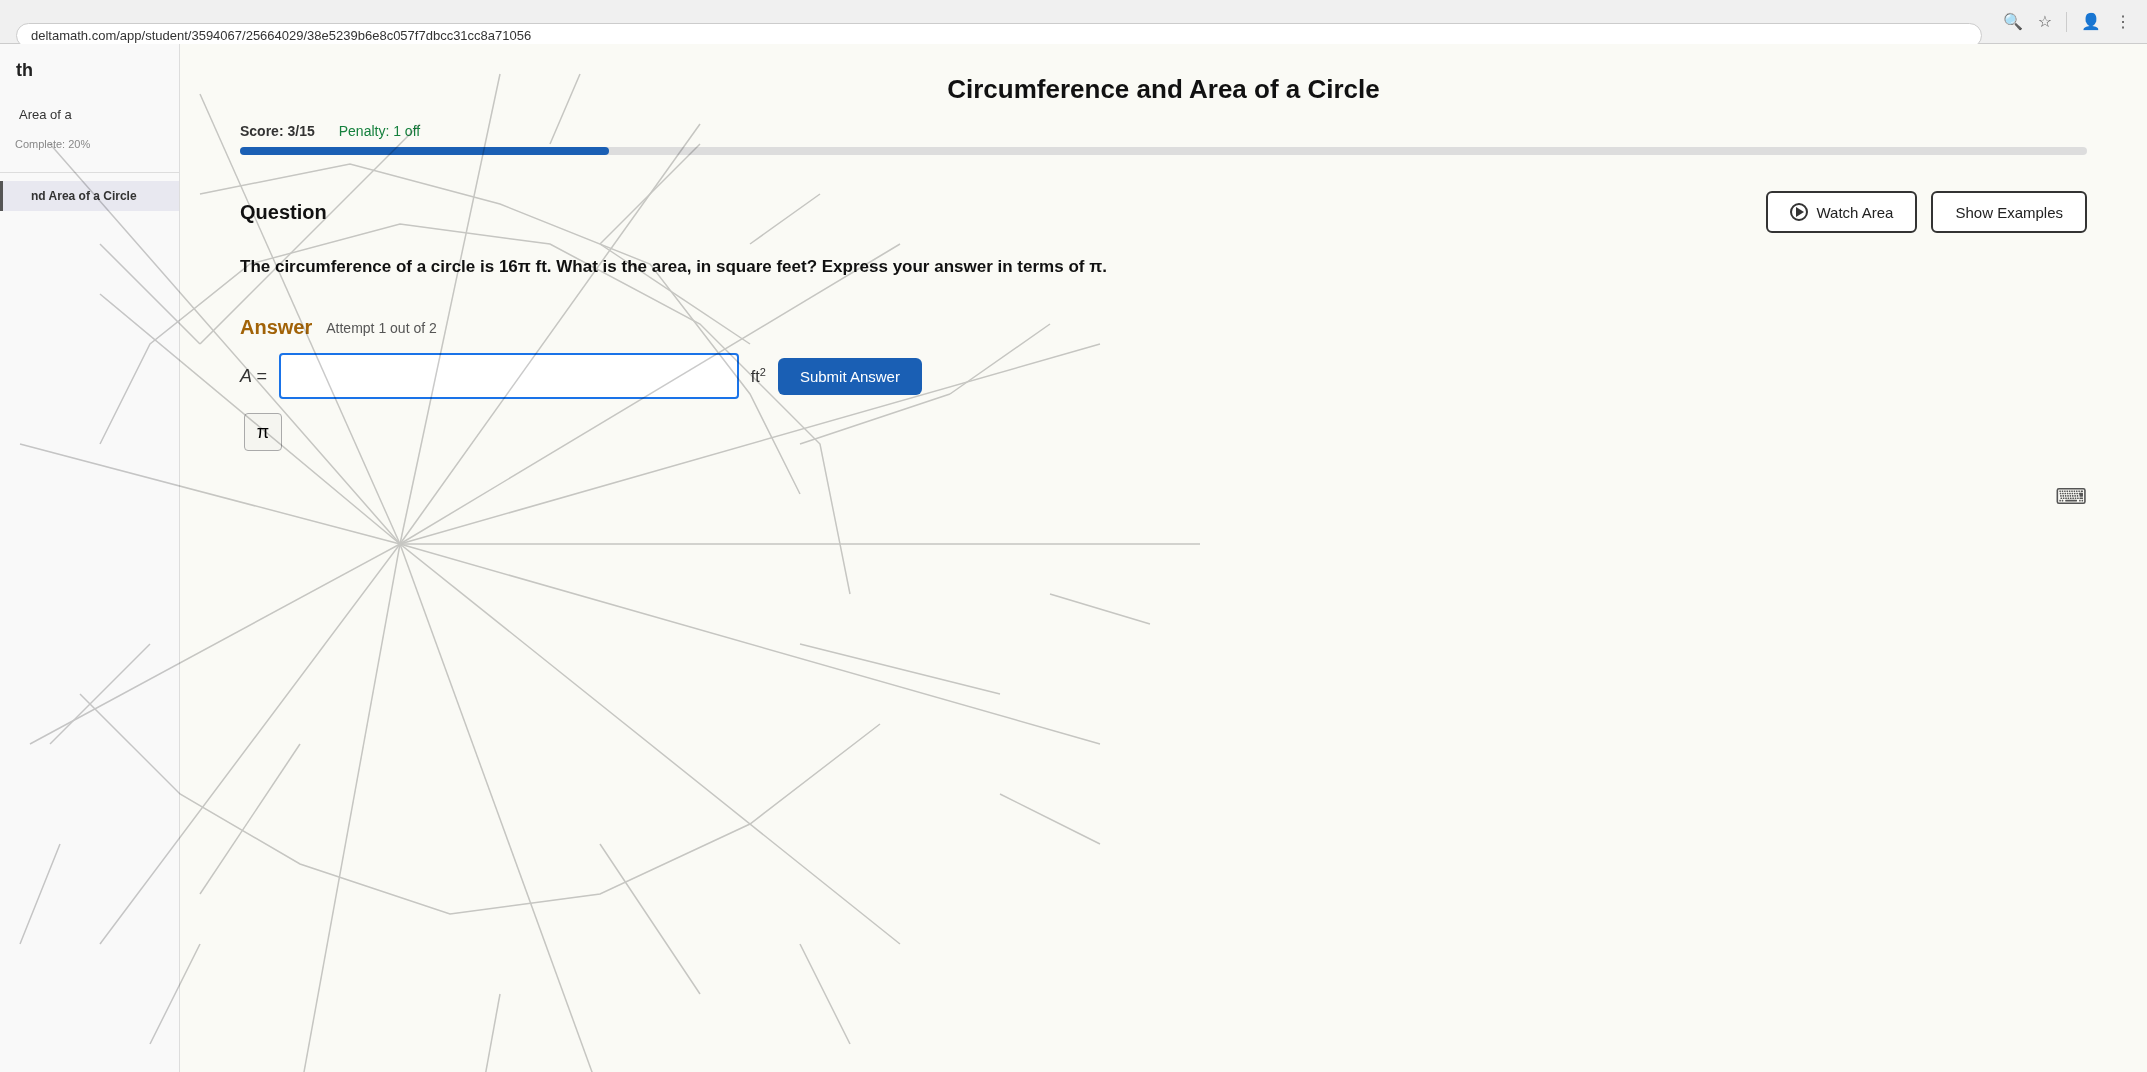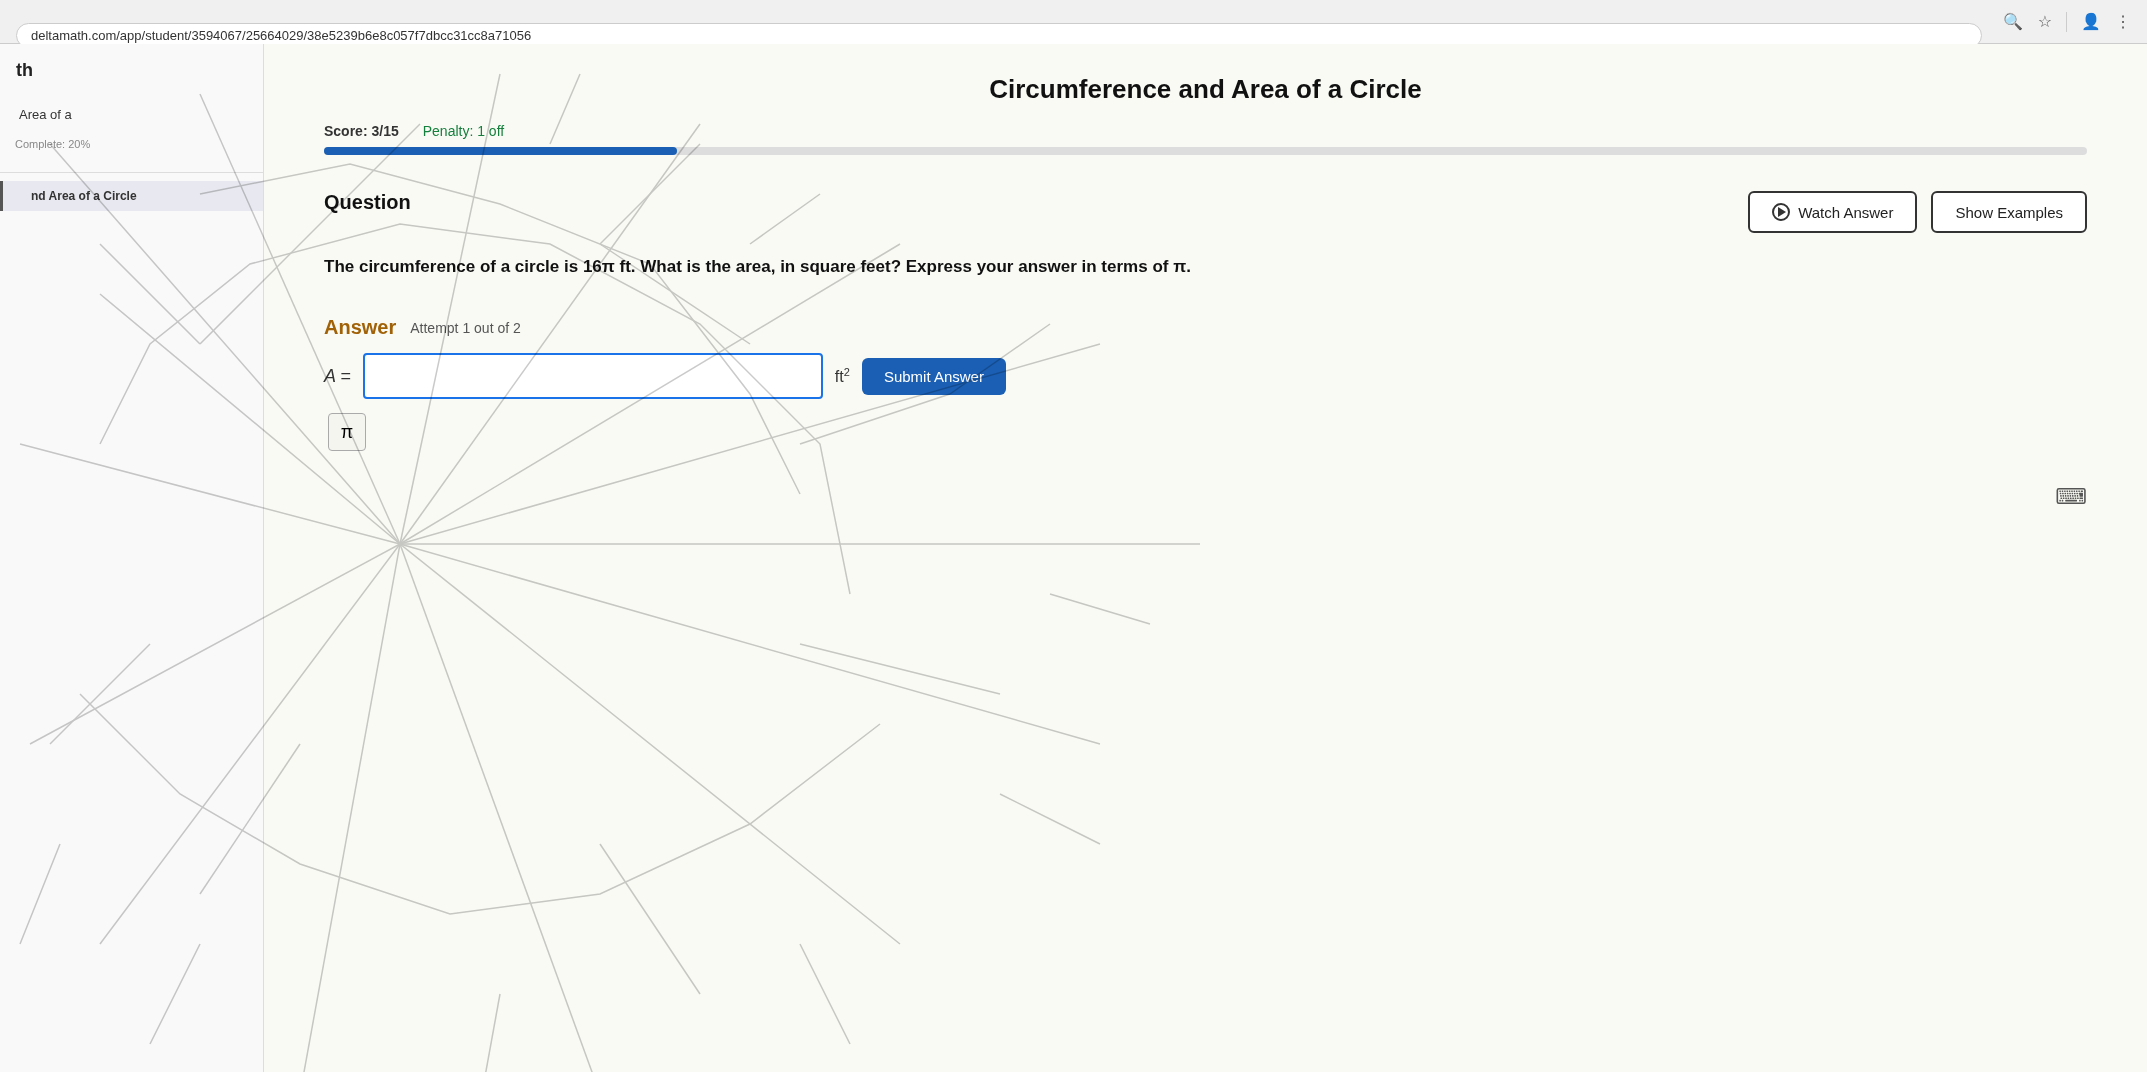--- a/index.html
+++ b/index.html
@@ -51,21 +51,21 @@
     }
 
     
     .page-layout {
       display: flex;
       height: calc(1072px - 44px);
     }
 
     
     .sidebar {
-      width: 264px;
+      width: 180px;
       background: #f9f9f9;
       border-right: 1px solid #ddd;
       padding: 16px 0;
       flex-shrink: 0;
     }
     .sidebar-title {
       font-size: 18px;
       font-weight: bold;
       padding: 0 16px 16px;
       color: #222;
@@ -123,21 +123,21 @@
       height: 8px;
       background: #1a5fb4;
       border-radius: 4px;
       width: 20%;
     }
 
     
     .question-header-row {
       display: flex;
       justify-content: space-between;
-      align-items: flex-start;
+      align-items: center;
       margin-bottom: 20px;
       gap: 37px;
     }
     .question-label {
       font-size: 20px;
       font-weight: bold;
       color: #111;
     }
     .button-group {
       display: flex;
@@ -359,21 +359,21 @@
       <div class="progress-bar-fill"></div>
     </div>
 
     <div class="question-header-row">
       <div class="question-label">Question</div>
       <div class="button-group">
         <button class="btn-watch">
           <div class="play-icon">
             <div class="play-triangle"></div>
           </div>
-          <span>Watch Answer</span>
+          <span>Watch Area</span>
         </button>
         <button class="btn-examples">
           <span>Show Examples</span>
         </button>
       </div>
     </div>
 
     <div class="question-text">
       <span>The circumference of a circle is 16π ft. What is the area, in square feet? Express your answer in terms of π.</span>
     </div>

